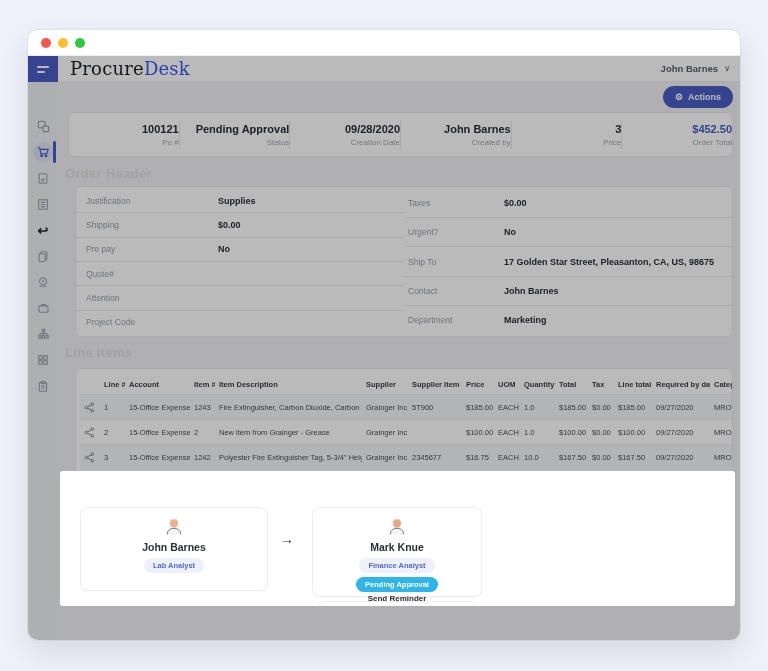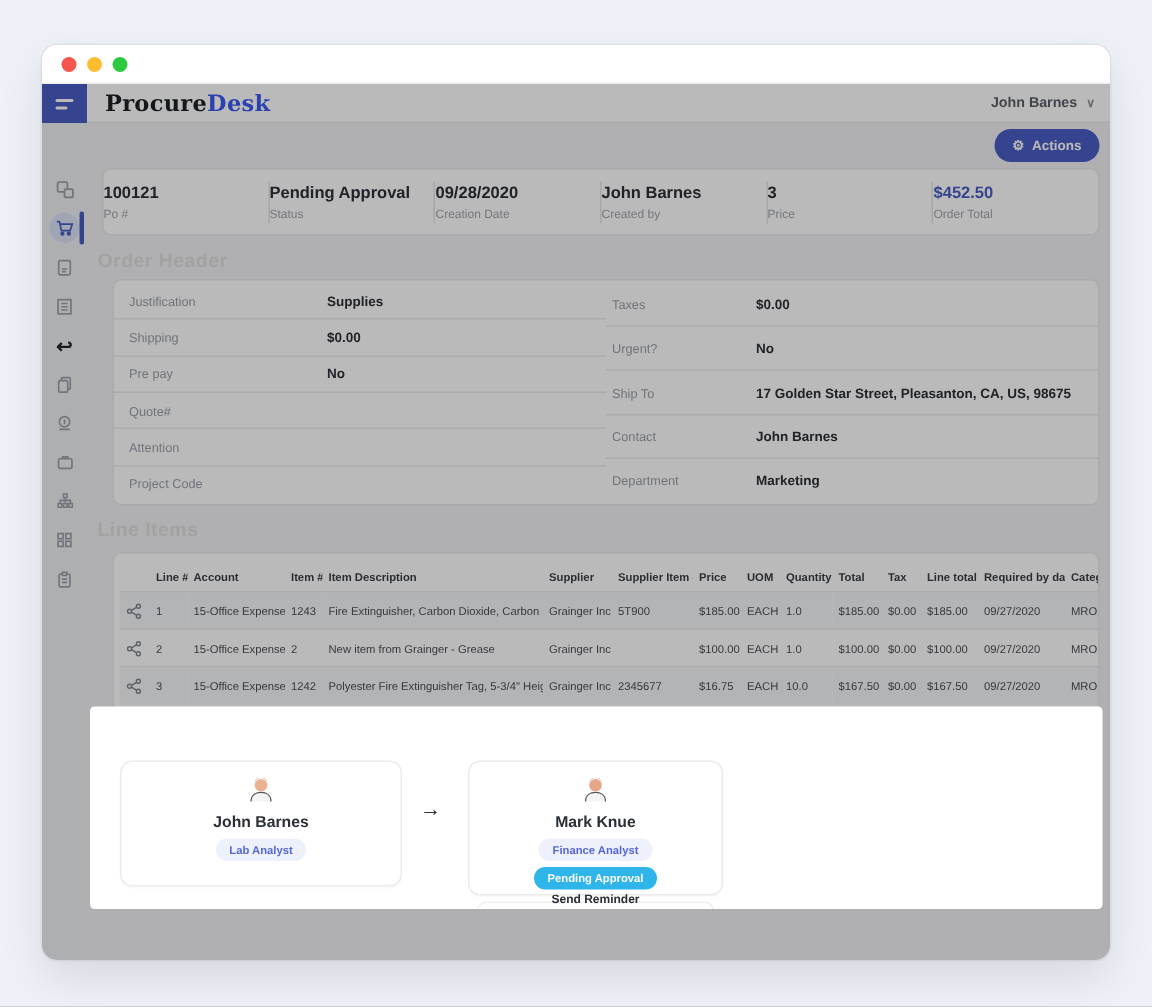--- a/index.html
+++ b/index.html
@@ -33,37 +33,37 @@
   .nav-item.active .halo { width:20px; height:20px; background:#dbe2f6; border-radius:50%;
                            display:flex; align-items:center; justify-content:center; }
   .nav-item.active::after { content:""; position:absolute; right:2px; top:2px; width:3px; height:22px;
                             border-radius:2px; background:#4a5cc5; }
   .back-glyph { font-size:13px; font-weight:bold; color:#24262b; line-height:1; }
 
   
   .main { flex:1; display:flex; flex-direction:column; min-width:0; }
   .appbar { height:26px; background:#fff; border-bottom:1px solid #ececec; display:flex; align-items:center;
             justify-content:space-between; padding:0 10px 0 12px; }
-  .logo { font-family:"DejaVu Serif", serif; font-weight:bold; font-size:15px; color:#1e2126; letter-spacing:.2px;text-align:right; }
+  .logo { font-family:"DejaVu Serif", serif; font-weight:normal; font-size:18px; color:#1e2126; letter-spacing:.2px;text-align:right; }
   .logo .blue { color:#3d5af1; }
   .user-menu { display:flex; align-items:center; gap:6px; color:#5a5f66; font-size:9.5px; font-weight:bold; cursor:pointer; }
   .user-menu .chev { font-size:8px; color:#8a8f98; }
 
   .content { flex:1; padding:0 7px; position:relative; }
   .actions-row { display:flex; justify-content:flex-end; margin-top:4px; height:24px; }
   .btn-actions { display:flex; align-items:center; gap:5px; height:22px; padding:0 12px; border:none;
                  border-radius:11px; background:#4a5cc5; color:#fff; font-size:9px; font-weight:bold;
                  font-family:"Liberation Sans", sans-serif; cursor:pointer; }
   .btn-actions .gear { font-size:9px; }
 
   .card { background:#fff; border-radius:6px; border:1px solid #e9eaec; }
 
   
   .summary-card { margin:2px 0 0 3px; height:45px; display:flex; align-items:center; }
-  .sum-item { flex:1; text-align:left; border-right:1px solid #e5e6e8; padding:2px 0; }
+  .sum-item { flex:1; text-align:right; border-right:1px solid #e5e6e8; padding:2px 0; }
   .sum-item:last-child { border-right:none; }
   .sum-value { display:block; font-size:11px; font-weight:bold; color:#2b2f36; }
   .sum-value.accent { color:#4a5cc5; }
   .sum-label { display:block; font-size:8px; color:#a0a5ad; margin-top:3px; }
 
   .section-heading { font-size:13px; font-weight:bold; color:#dedede; letter-spacing:.3px; margin:9px 0 5px 0; }
   .section-heading.li { margin-top:8px; }
 
   
   .oh-card { margin-left:10px; height:151px; display:flex; padding:2px 0; }

